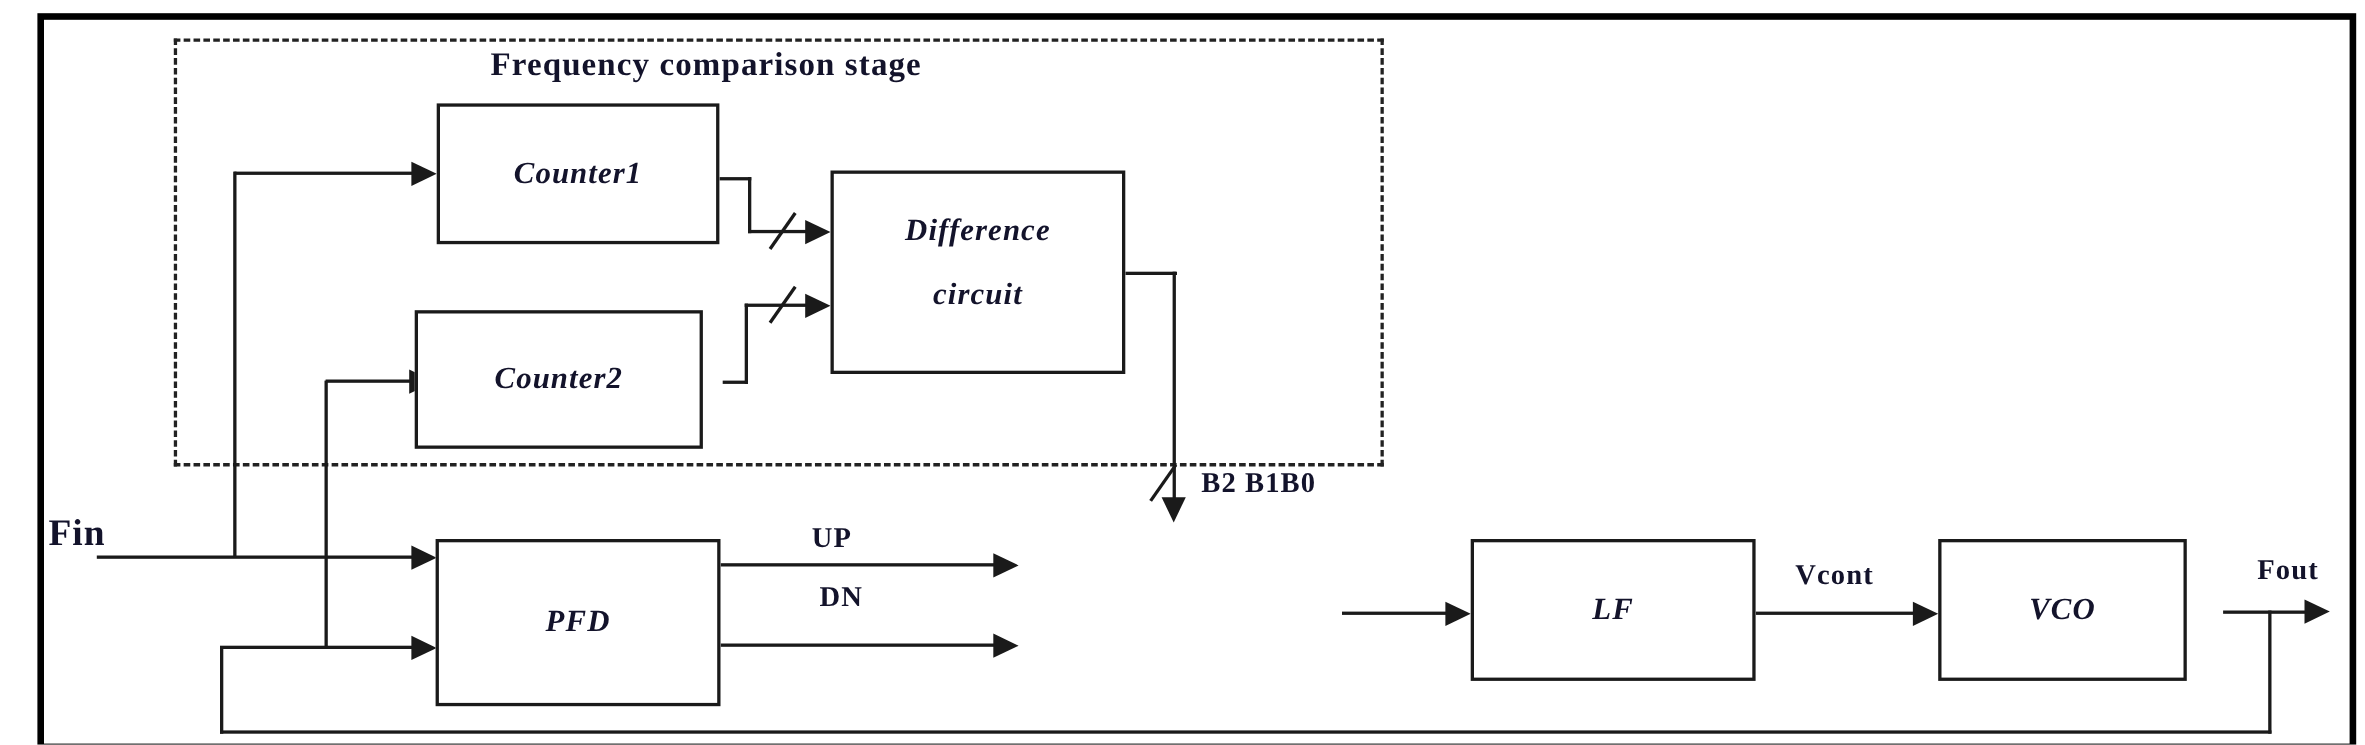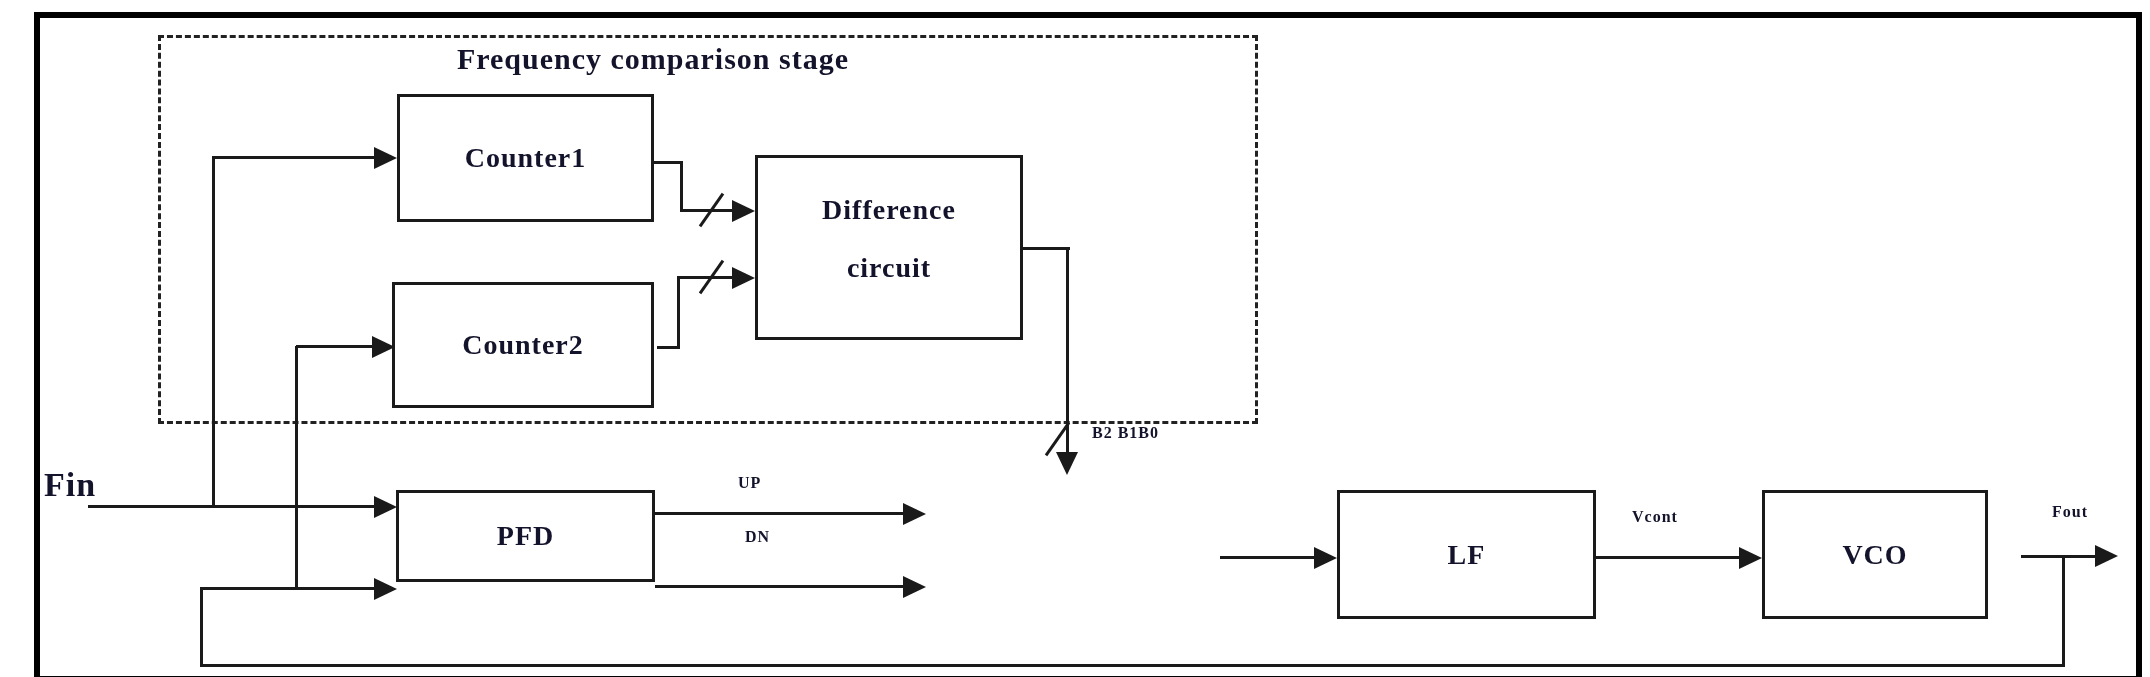--- a/index.html
+++ b/index.html
@@ -1,41 +1,41 @@
 <!DOCTYPE html>
 <html><head>
 <meta charset="utf-8">
 <style>
   html,body{margin:0;padding:0;background:#ffffff;}
   #stage{position:relative;width:2150px;height:677px;background:#ffffff;overflow:hidden;
          font-family:"Liberation Serif","DejaVu Serif",serif;}
   .frame{position:absolute;border:6px solid #000;}
   .dashed{position:absolute;border:3px dashed #222;}
   .box{position:absolute;border:3px solid #1a1a1a;background:#fff;box-sizing:border-box;
-       display:flex;flex-direction:column;align-items:center;justify-content:center;}
+       display:flex;flex-direction:column;align-items:center;justify-content:center;font-style:italic;}
   .box-text{font-weight:bold;font-size:28px;color:#13132b;letter-spacing:1px;line-height:1;}
   .title{position:absolute;font-weight:bold;font-size:30px;color:#13132b;text-align:center;letter-spacing:1px;}
-  .lbl{position:absolute;font-weight:bold;font-size:16px;color:#13132b;letter-spacing:1px;white-space:nowrap;}
+  .lbl{position:absolute;font-weight:bold;font-size:26px;color:#13132b;letter-spacing:1px;white-space:nowrap;}
   .h{position:absolute;height:3px;background:#1a1a1a;}
   .v{position:absolute;width:3px;background:#1a1a1a;}
   .ar{position:absolute;width:0;height:0;border-top:11px solid transparent;
       border-bottom:11px solid transparent;border-left:23px solid #1a1a1a;}
   .ad{position:absolute;width:0;height:0;border-left:11px solid transparent;
       border-right:11px solid transparent;border-top:23px solid #1a1a1a;}
   .slash{position:absolute;width:3px;height:40px;background:#1a1a1a;transform:rotate(35deg);}
 </style>
 </head>
 <body>
 
 <div id="stage">
 
   <div class="frame" style="left:34px;top:12px;width:2096px;height:658px;"></div>
 
   <div class="dashed" style="left:158px;top:35px;width:1094px;height:383px;"></div>
-  <div class="title" style="left:428px;top:42px;width:450px;">Frequency comparison stage</div>
+  <div class="title" style="left:417px;top:42px;width:450px;">Frequency comparison stage</div>
 
   <div class="h" style="left:88px;top:505px;width:296px;"></div>
 
   <div class="v" style="left:212px;top:156px;height:351px;"></div>
   <div class="h" style="left:213px;top:156px;width:170px;"></div>
 
   <div class="v" style="left:295px;top:346px;height:242px;"></div>
   <div class="h" style="left:296px;top:345px;width:88px;"></div>
 
   <div class="h" style="left:654px;top:161px;width:29px;"></div>
@@ -74,28 +74,28 @@
   <div class="ar" style="left:1739px;top:547px;"></div>
   <div class="ar" style="left:2095px;top:545px;"></div>
 
   <div class="slash" style="left:710px;top:190px;"></div>
   <div class="slash" style="left:710px;top:257px;"></div>
   <div class="slash" style="left:1056px;top:419px;"></div>
 
   <div class="box" style="left:397px;top:94px;width:257px;height:128px;">
     <span class="box-text">Counter1</span>
   </div>
-  <div class="box" style="left:392px;top:282px;width:262px;height:126px;">
+  <div class="box" style="left:377px;top:282px;width:262px;height:126px;">
     <span class="box-text">Counter2</span>
   </div>
   <div class="box" style="left:755px;top:155px;width:268px;height:185px;padding-bottom:30px;">
     <span class="box-text" style="margin-top:13px;">Difference</span>
     <span class="box-text" style="margin-top:30px;">circuit</span>
   </div>
-  <div class="box" style="left:396px;top:490px;width:259px;height:92px;">
+  <div class="box" style="left:396px;top:490px;width:259px;height:152px;">
     <span class="box-text">PFD</span>
   </div>
   <div class="box" style="left:1337px;top:490px;width:259px;height:129px;">
     <span class="box-text">LF</span>
   </div>
   <div class="box" style="left:1762px;top:490px;width:226px;height:129px;">
     <span class="box-text">VCO</span>
   </div>
 
   <div class="lbl" style="left:44px;top:466px;font-size:34px;">Fin</div>

